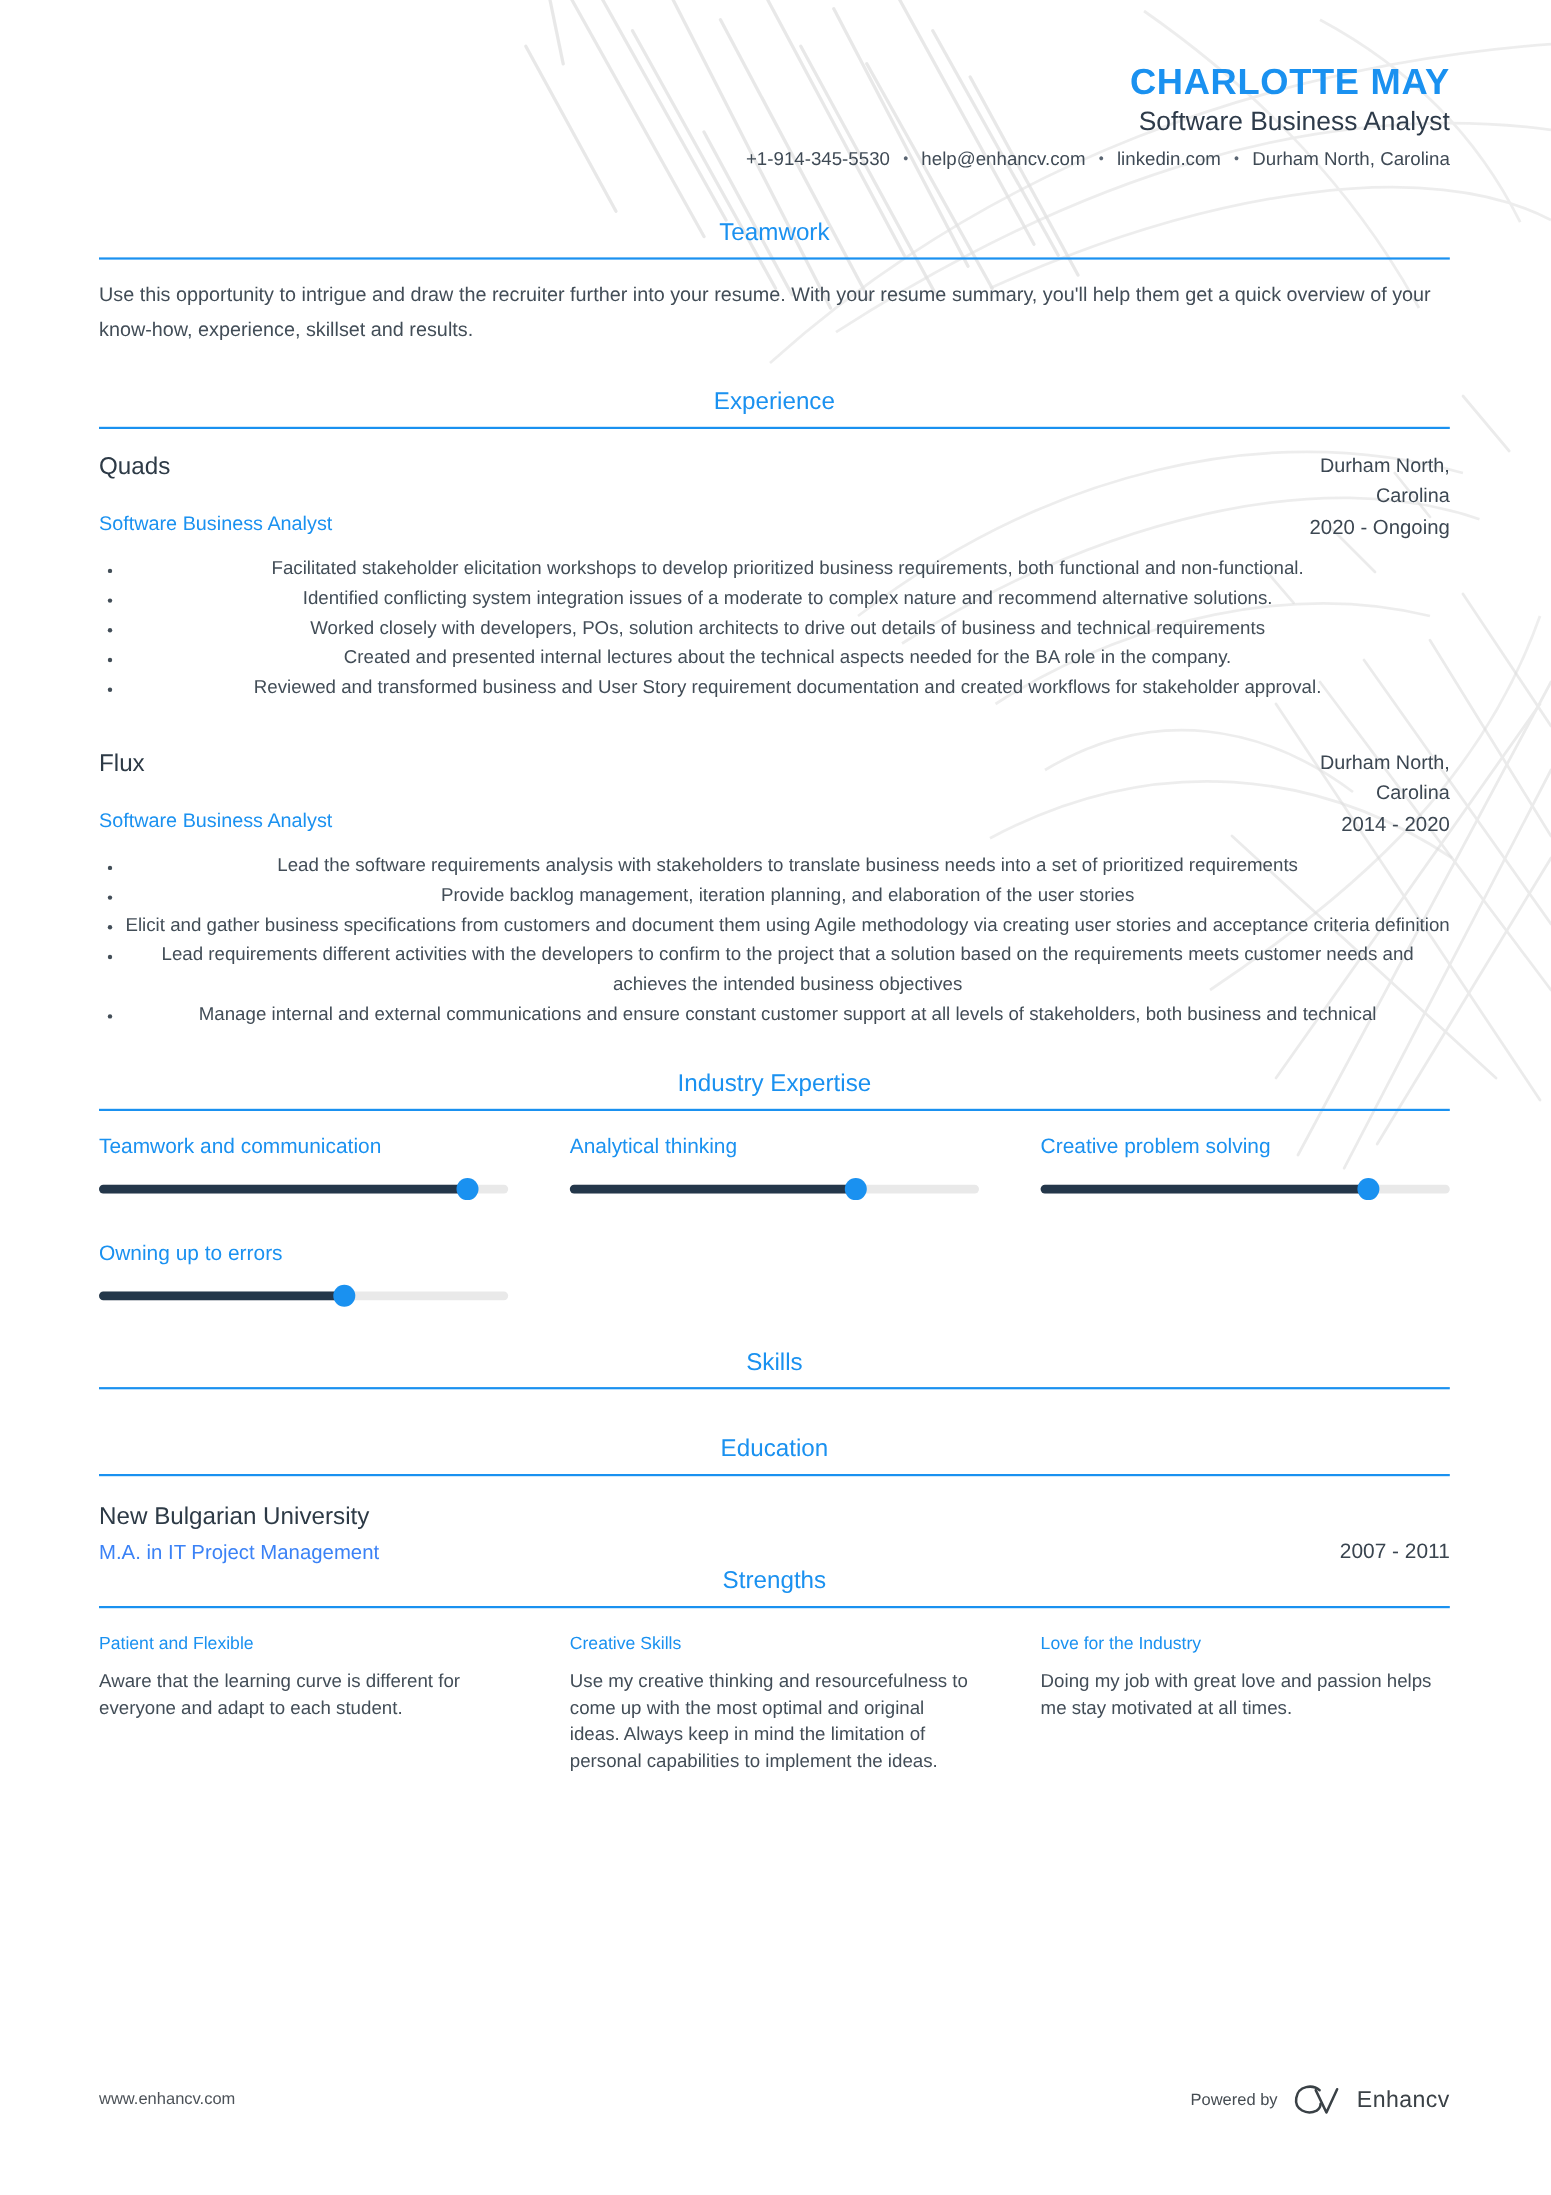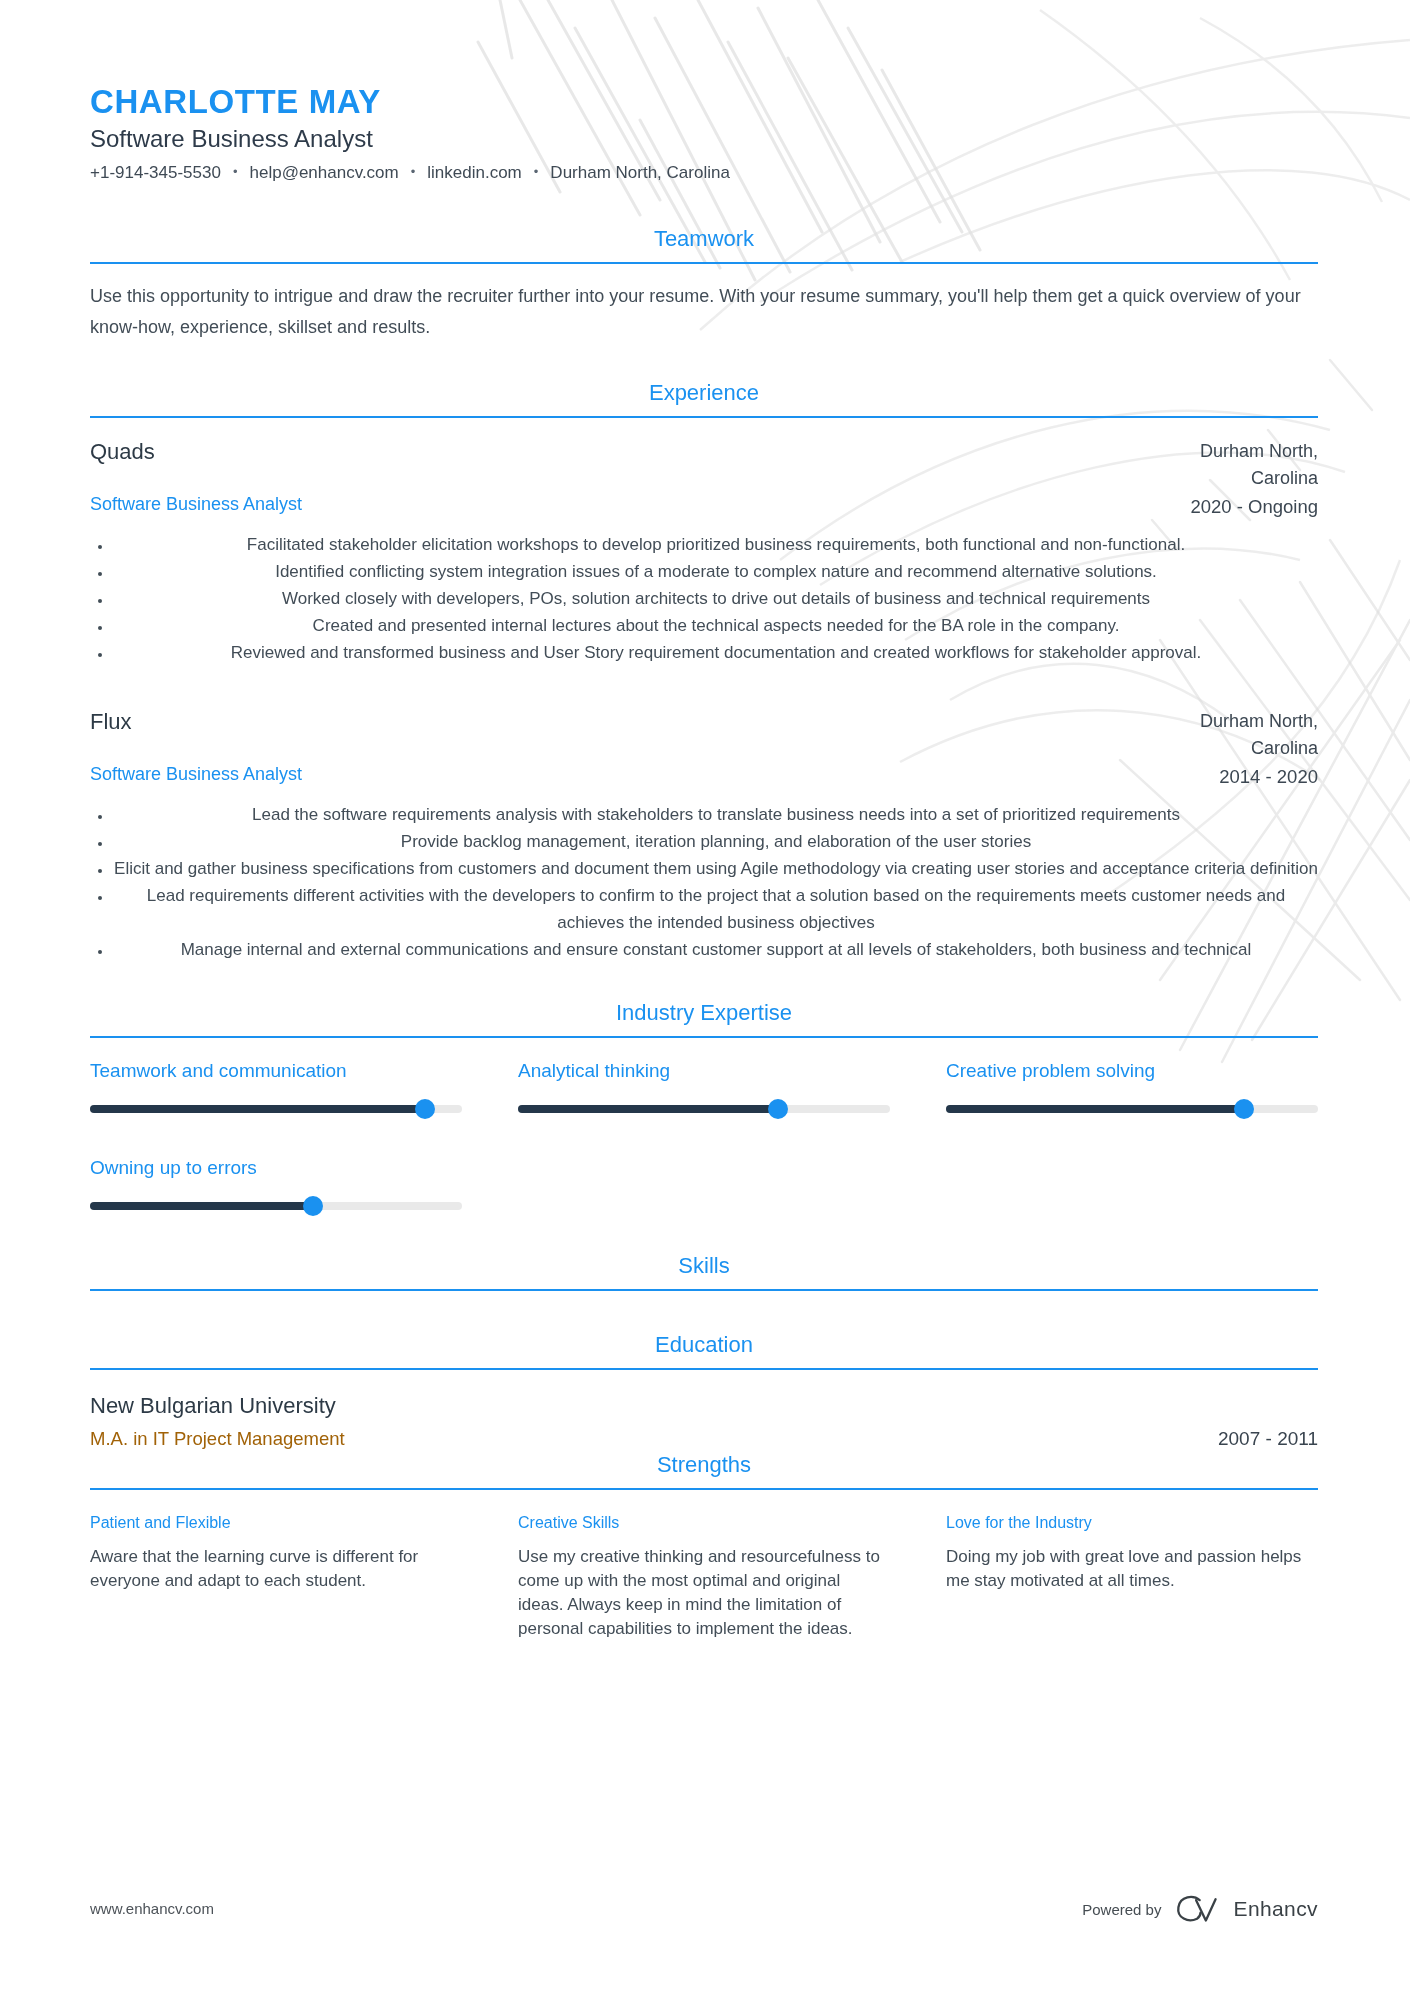--- a/index.html
+++ b/index.html
@@ -2,21 +2,21 @@
 <html><head>
 <meta charset="utf-8">
 <style>
   html,body{margin:0;padding:0;background:#ffffff;}
   .page{position:relative;width:1410px;height:1995px;background:#ffffff;overflow:hidden;
         font-family:"Liberation Sans","DejaVu Sans",sans-serif;color:#424d57;}
   .bg-art{position:absolute;top:0;left:0;pointer-events:none;}
   .content{position:absolute;left:90px;top:0;width:1228px;}
 
   
-  .hdr{padding-top:82px;text-align:left;}
+  .hdr{padding-top:54px;text-align:right;}
   .name{font-size:33px;line-height:40px;font-weight:700;letter-spacing:.6px;color:#1a91f0;}
   .role-title{font-size:24px;line-height:32px;color:#2e3b4a;margin-top:1px;}
   .contact{margin-top:5px;font-size:17px;line-height:24px;color:#3f4a55;}
   .contact .sep{display:inline-block;margin:0 12px;color:#5a6572;font-size:13px;vertical-align:2px;}
 
   
   .sec-h{text-align:center;color:#1a91f0;font-size:22px;line-height:28px;font-weight:500;}
   .sec-rule{border:none;border-bottom:2px solid #1a91f0;margin:9px 0 0 0;}
 
   .summary-text{margin-top:17px;font-size:18px;line-height:31px;color:#424d57;}
@@ -43,21 +43,21 @@
   .slider-fill{position:absolute;left:0;top:0;height:8px;background:#24374a;border-radius:4px;}
   .slider-thumb{position:absolute;right:-10px;top:-6px;width:20px;height:20px;border-radius:50%;background:#1a91f0;}
 
   
   .skills-line{margin-top:16px;font-size:19.5px;line-height:26px;color:#333e49;}
   .skills-line .dot{display:inline-block;margin:0 9px;color:#333e49;}
 
   
   .school{margin-top:22px;font-size:22px;line-height:28px;color:#2d3a46;}
   .edu-row{display:flex;justify-content:space-between;margin-top:7px;}
-  .degree{font-size:18.5px;line-height:24px;color:#a16207;}
+  .degree{font-size:18.5px;line-height:24px;color:#3b82f6;}
   .edu-dates{font-size:19px;line-height:24px;color:#39444f;}
 
   
   .strength-title{font-size:16px;line-height:25px;color:#1a91f0;}
   .strength-text{margin-top:10px;font-size:17px;line-height:24px;color:#424d57;max-width:372px;}
 
   
   .sec-summary{margin-top:40px;}
   .sec-experience{margin-top:36px;}
   .sec-industry{margin-top:36px;}

